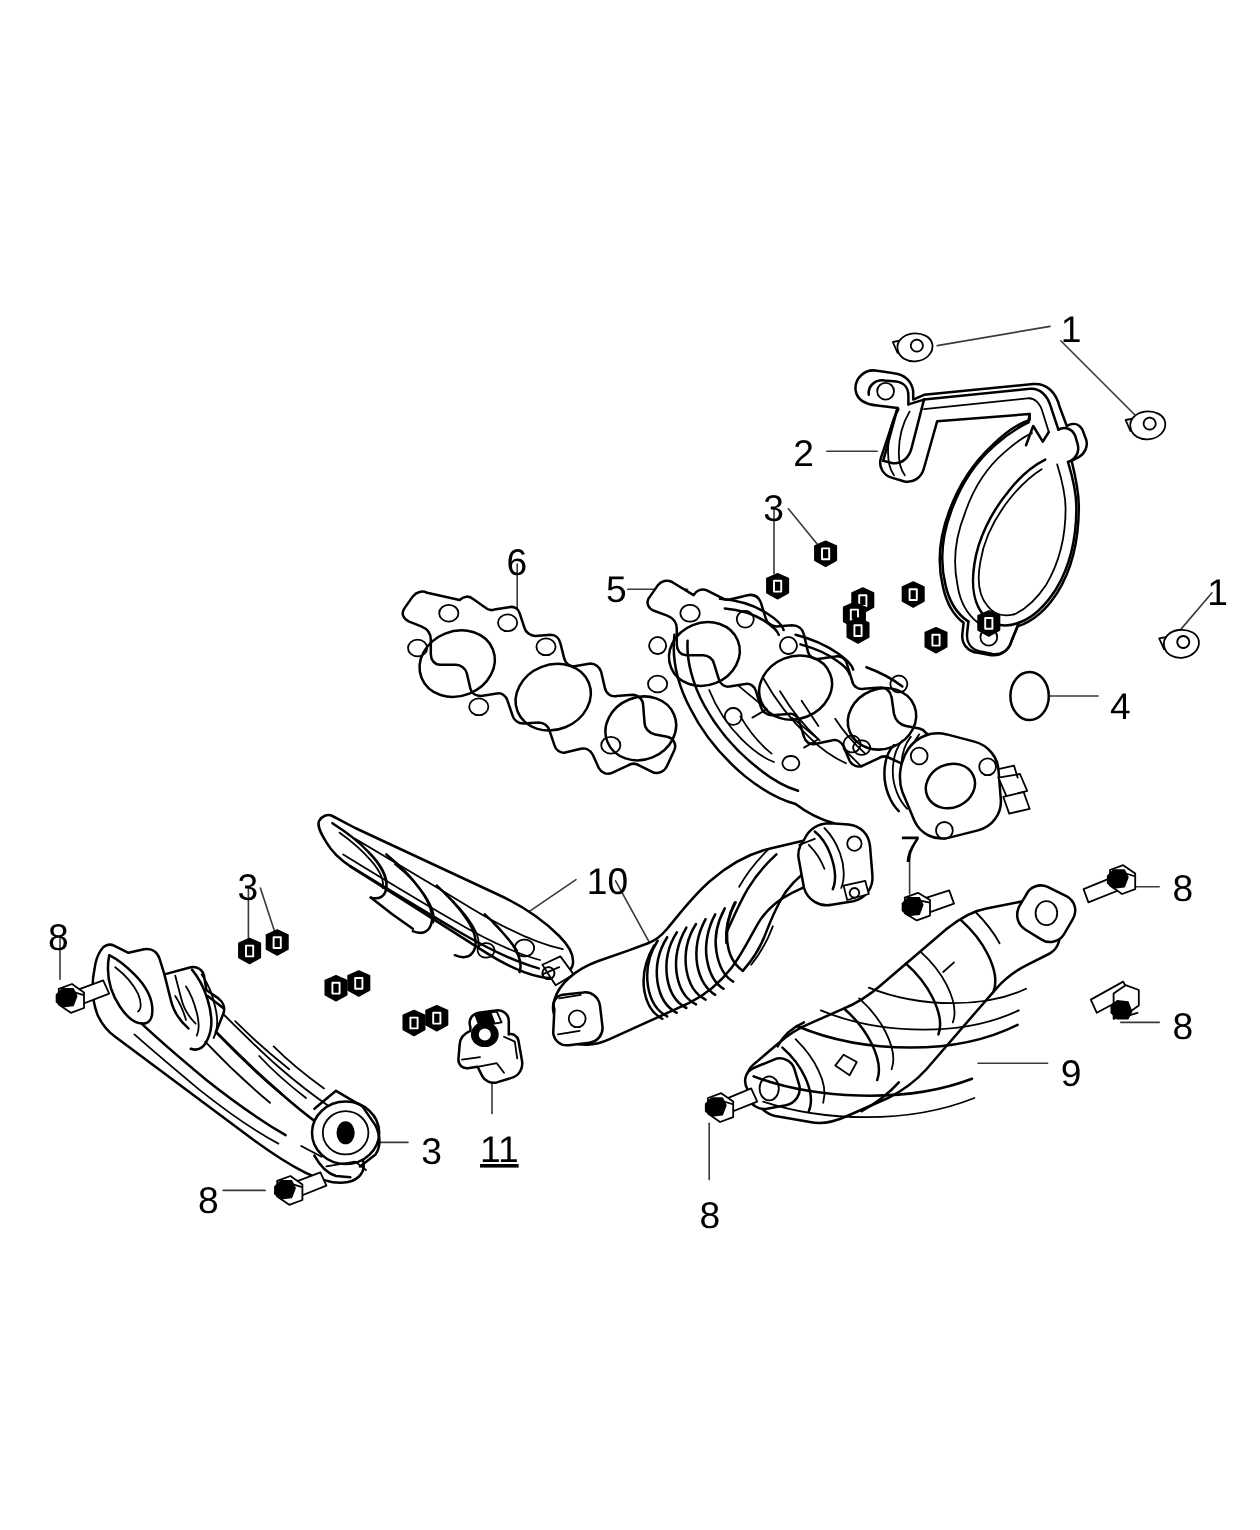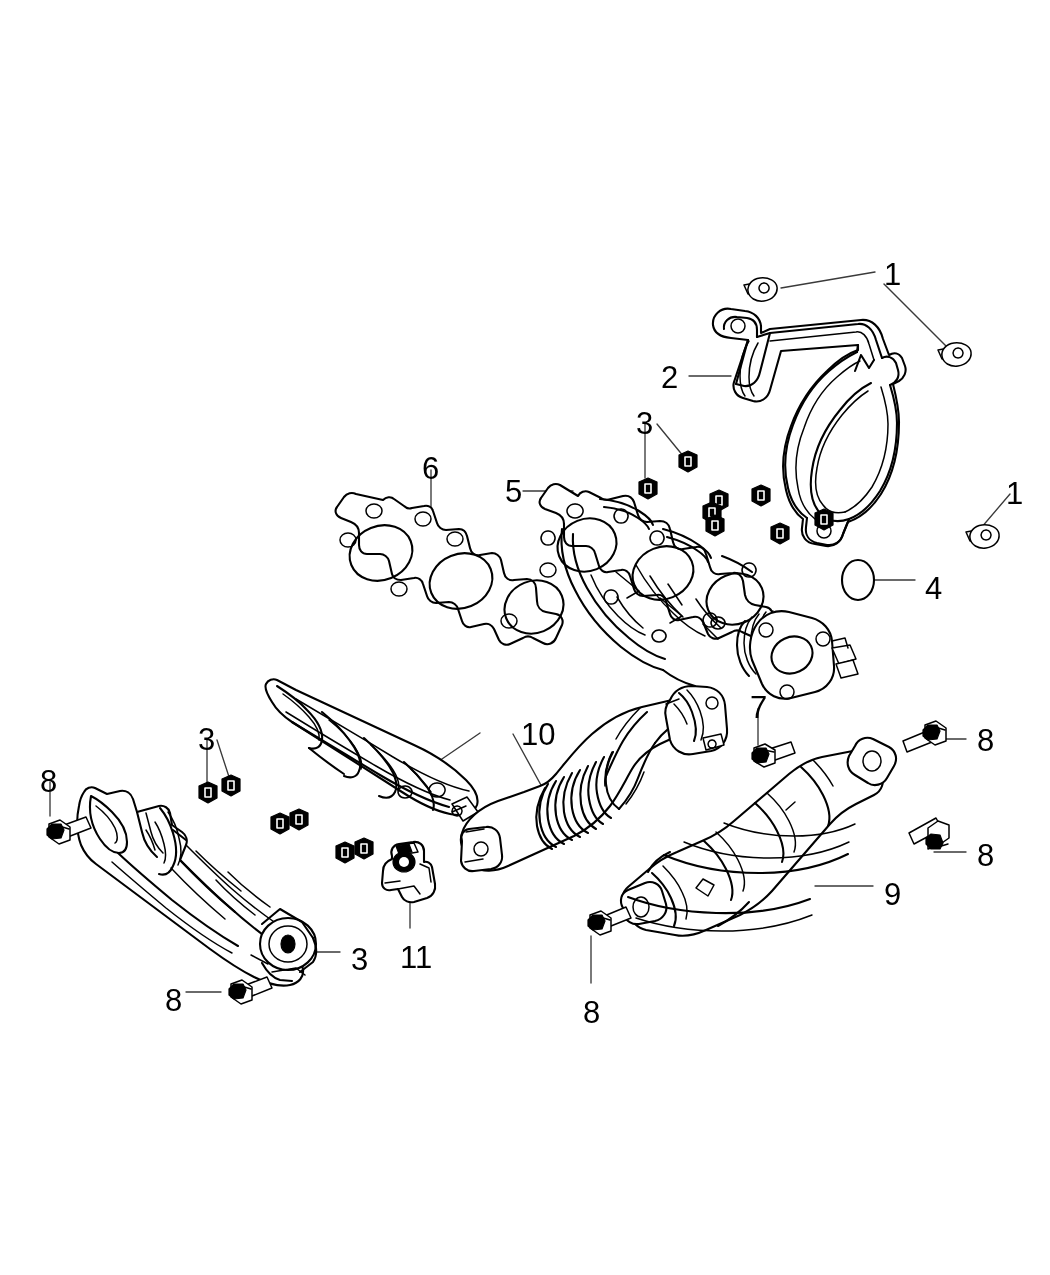--- a/index.html
+++ b/index.html
@@ -525,25 +525,25 @@
 
   <div>
     <span class="callout-t" style="left:884px;top:259px;">1</span>
     <span class="callout-t" style="left:661px;top:362px;">2</span>
     <span class="callout-t" style="left:636px;top:408px;">3</span>
     <span class="callout-t" style="left:1006px;top:478px;">1</span>
     <span class="callout-t" style="left:422px;top:453px;">6</span>
     <span class="callout-t" style="left:505px;top:476px;">5</span>
     <span class="callout-t" style="left:925px;top:573px;">4</span>
     <span class="callout-t" style="left:750px;top:692px;">7</span>
-    <span class="callout-t" style="left:489px;top:719px;margin-left:32px;">10</span>
+    <span class="callout-t" style="left:489px;top:719px;">10</span>
     <span class="callout-t" style="left:977px;top:725px;">8</span>
     <span class="callout-t" style="left:198px;top:724px;">3</span>
     <span class="callout-t" style="left:40px;top:766px;">8</span>
     <span class="callout-t" style="left:977px;top:840px;">8</span>
     <span class="callout-t" style="left:884px;top:879px;">9</span>
     <span class="callout-t" style="left:351px;top:944px;">3</span>
-    <span class="callout-t" style="left:400px;top:942px;">11</span>
+    <span class="callout-t" style="left:400px;top:942px;text-decoration:underline;">11</span>
     <span class="callout-t" style="left:165px;top:985px;">8</span>
     <span class="callout-t" style="left:583px;top:997px;">8</span>
   </div>
 
 </div>
 
 </body></html>

